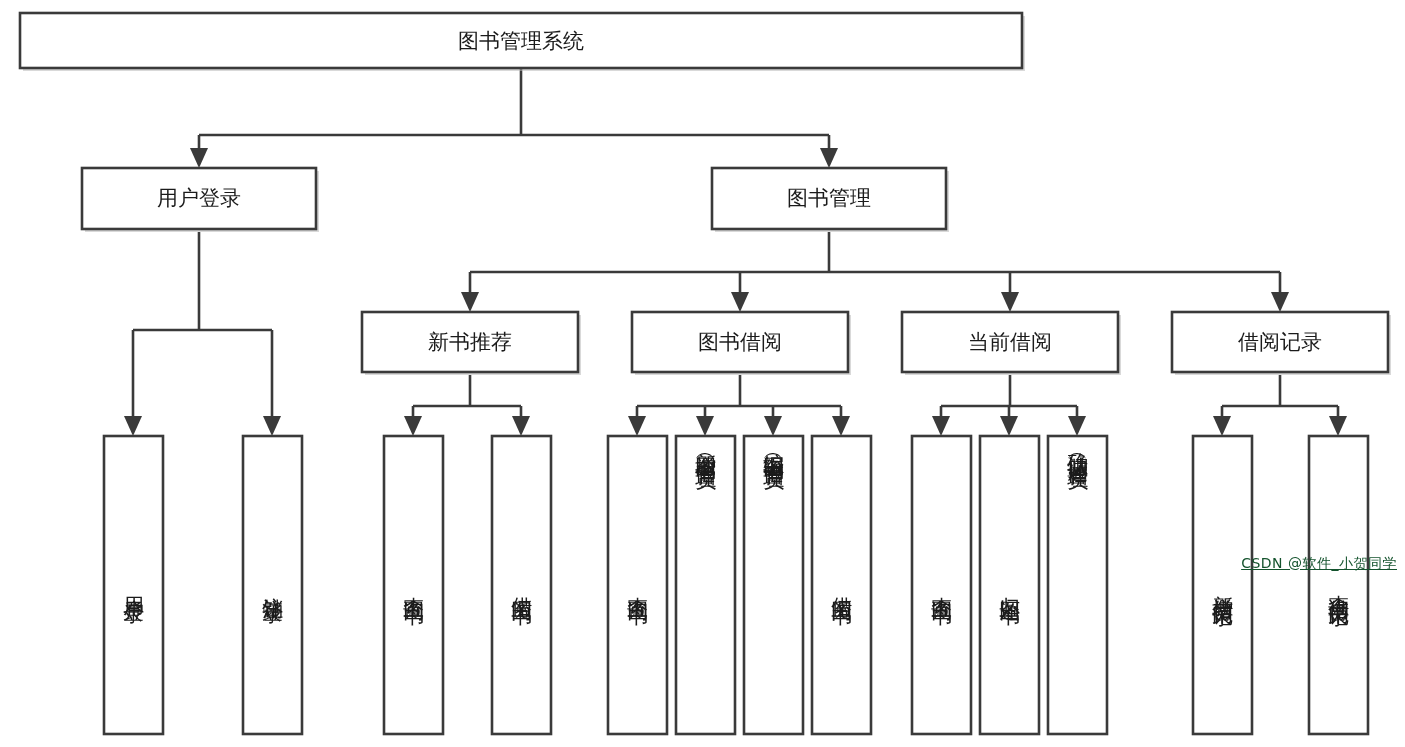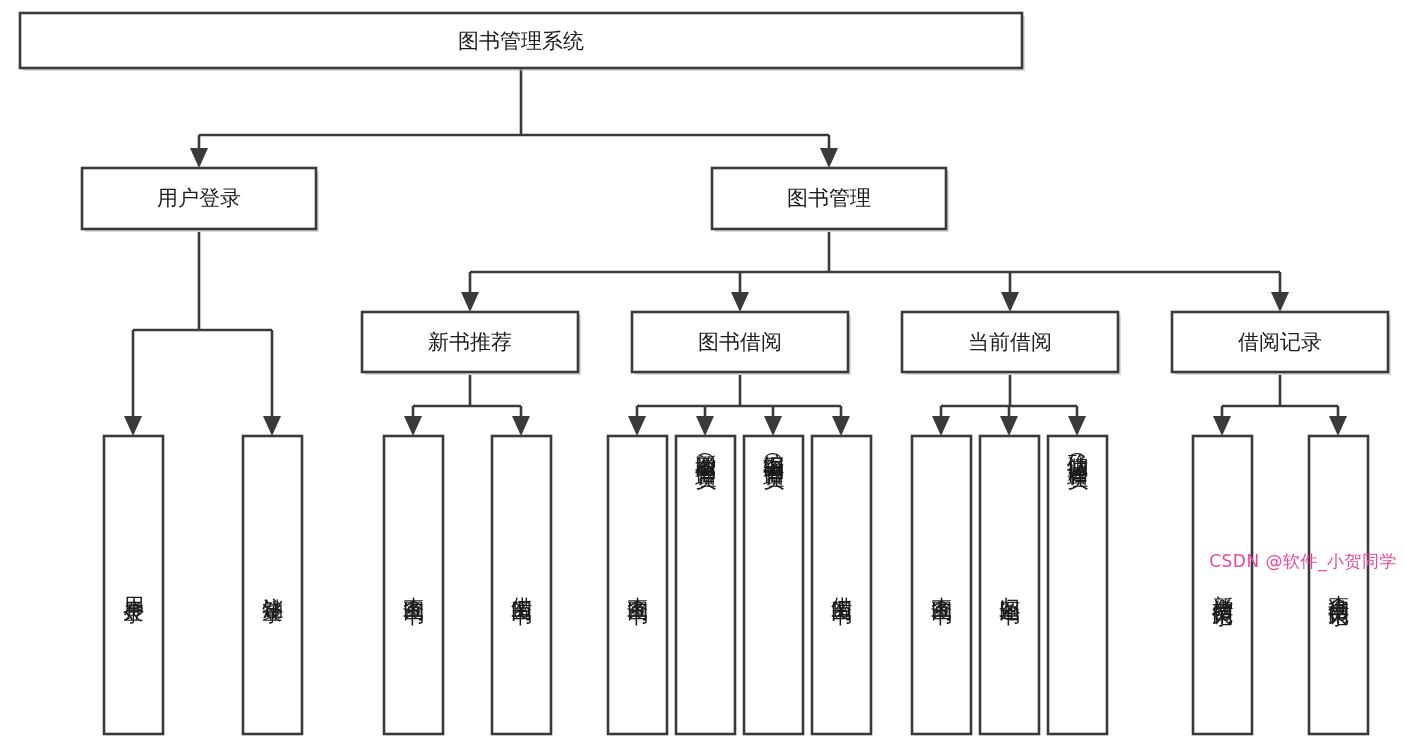--- a/index.html
+++ b/index.html
@@ -71,25 +71,26 @@
     color: #1b1b1b;
     letter-spacing: 2.5px;
     white-space: nowrap;
     text-align: center;
   }
   .watermark {
     position: absolute;
     right: 8px;
     bottom: 4px;
     font-family: "DejaVu Sans", "Liberation Sans", sans-serif;
-    font-size: 17px;
-    color: #ec4899;
+    font-size: 14px;
+    color: #14532d;
     letter-spacing: 0.5px;
     white-space: nowrap;
     pointer-events: none;
+    text-decoration: underline;
   }
 </style>
 </head>
 <body>
 
 <div id="diagram-root">
 
   <svg id="flow-svg" viewBox="0 0 1405 747">
 
     <g>

